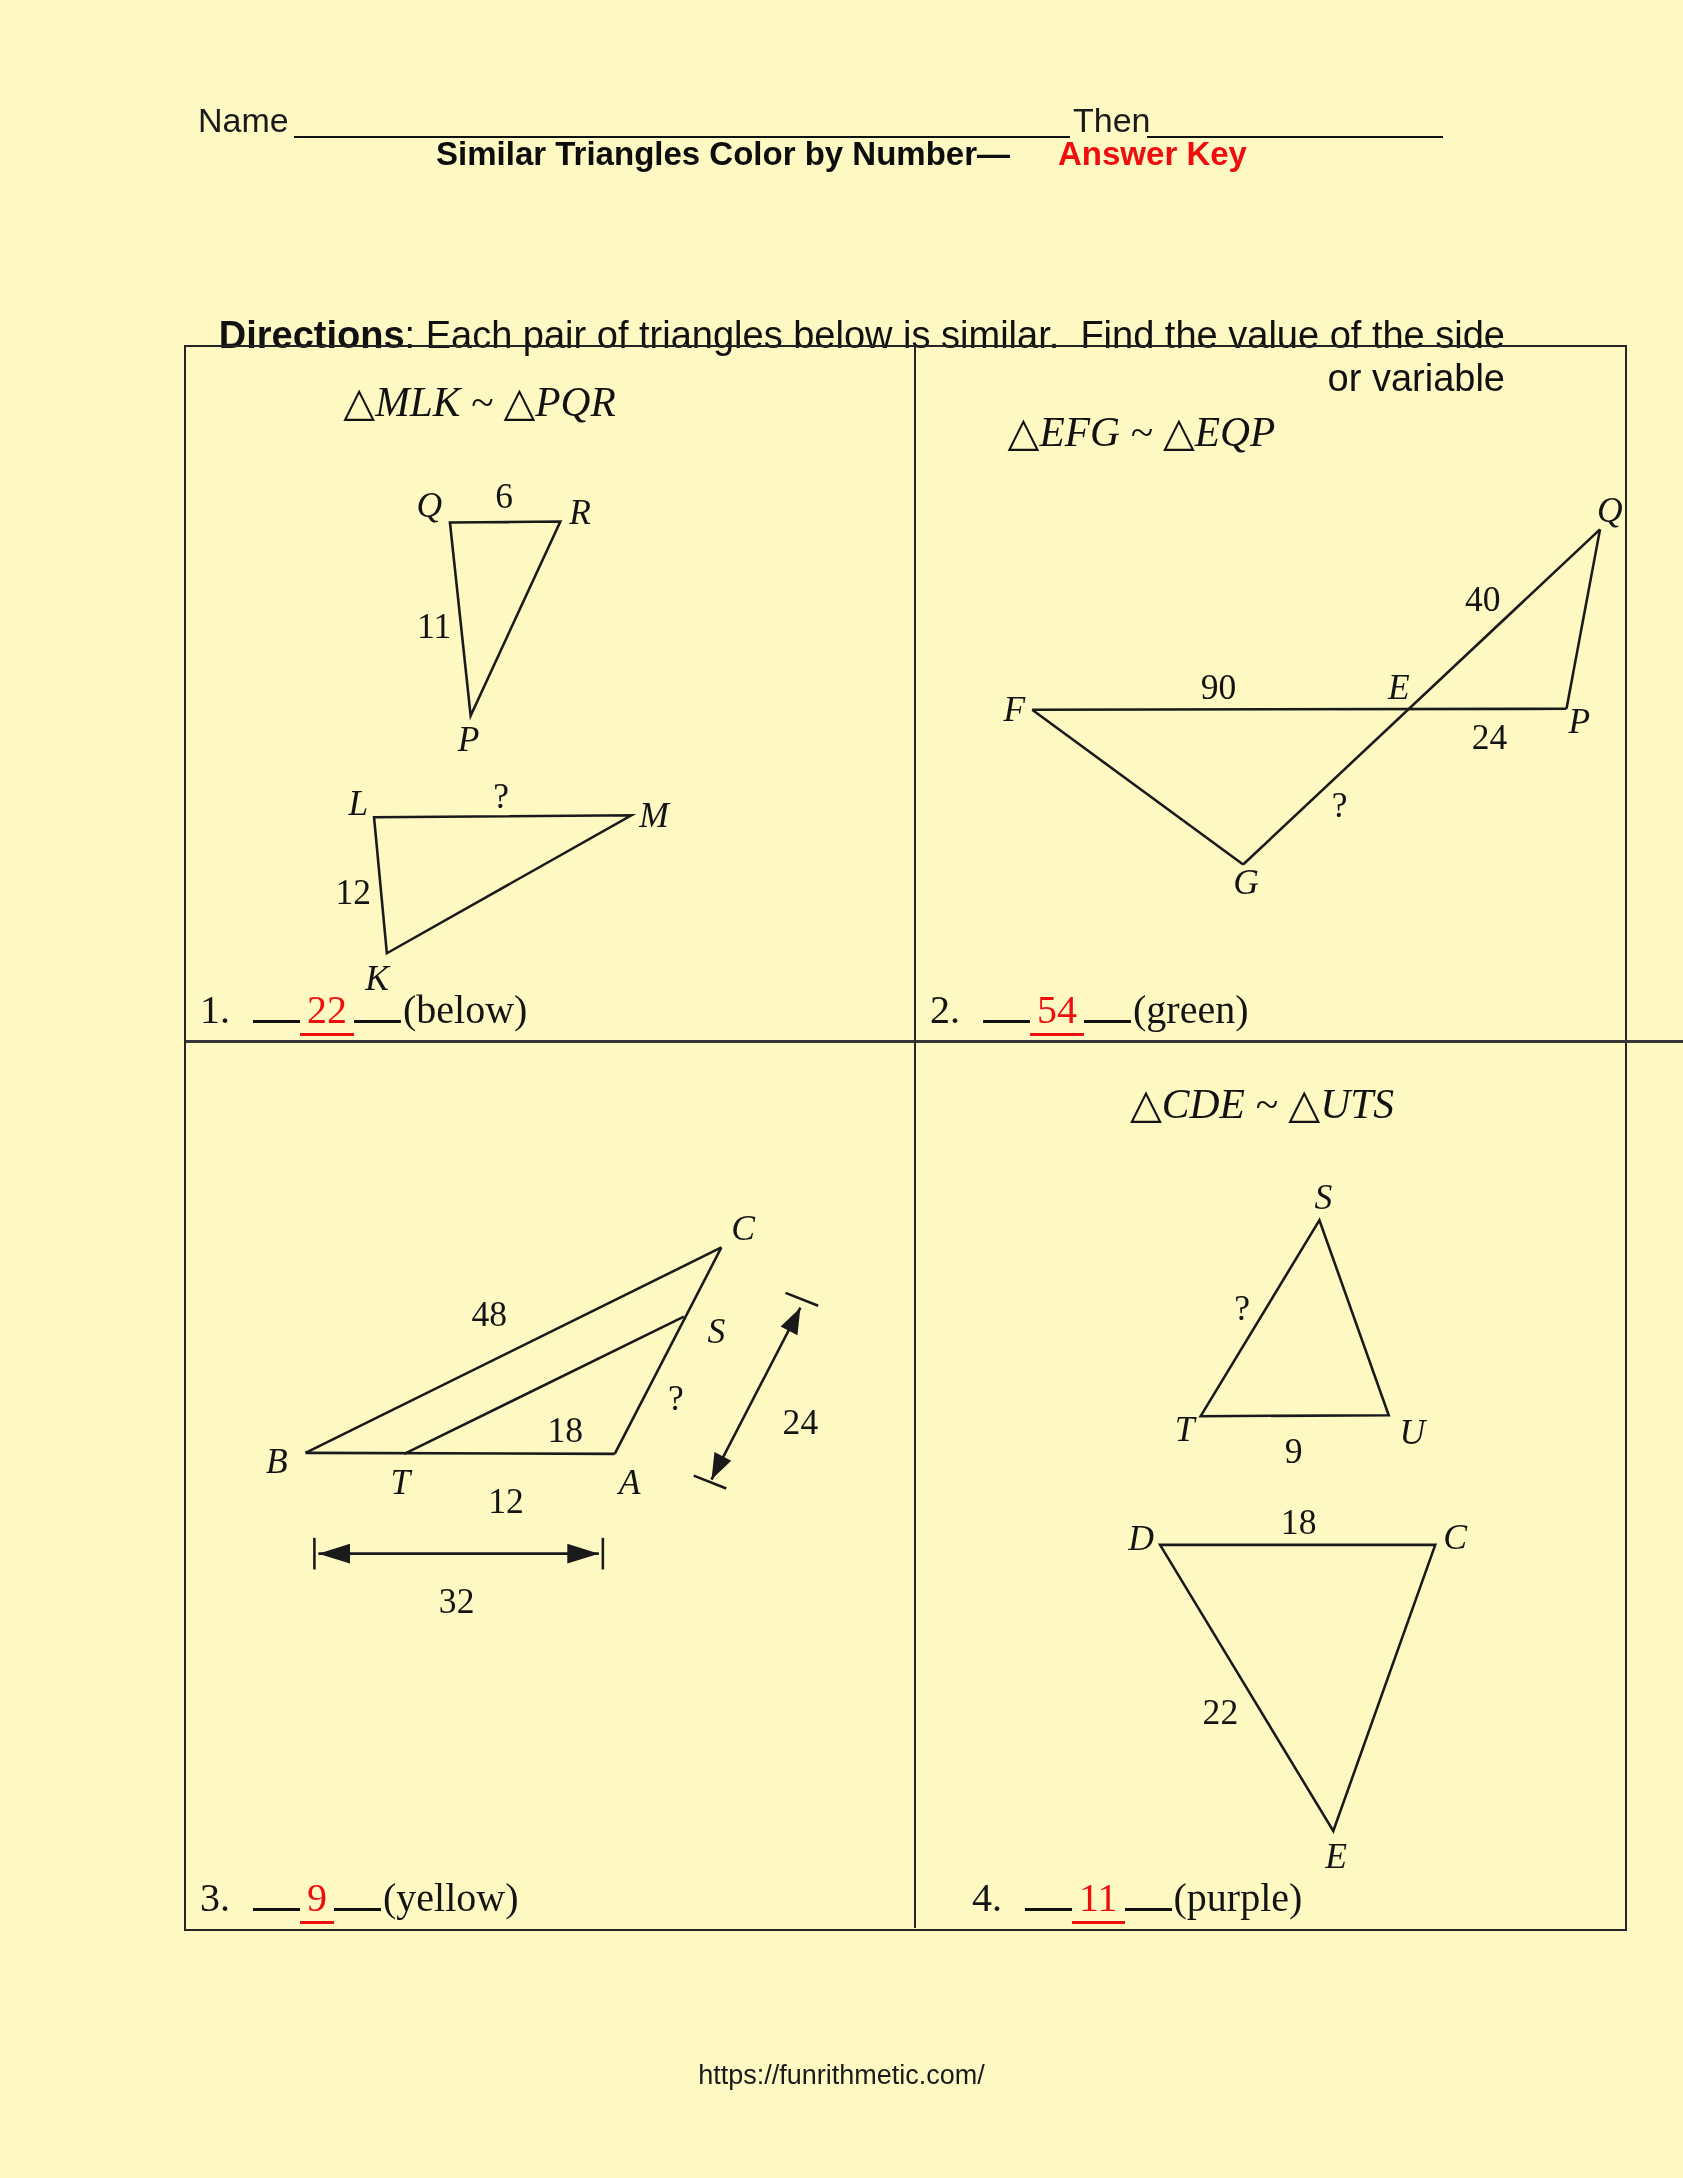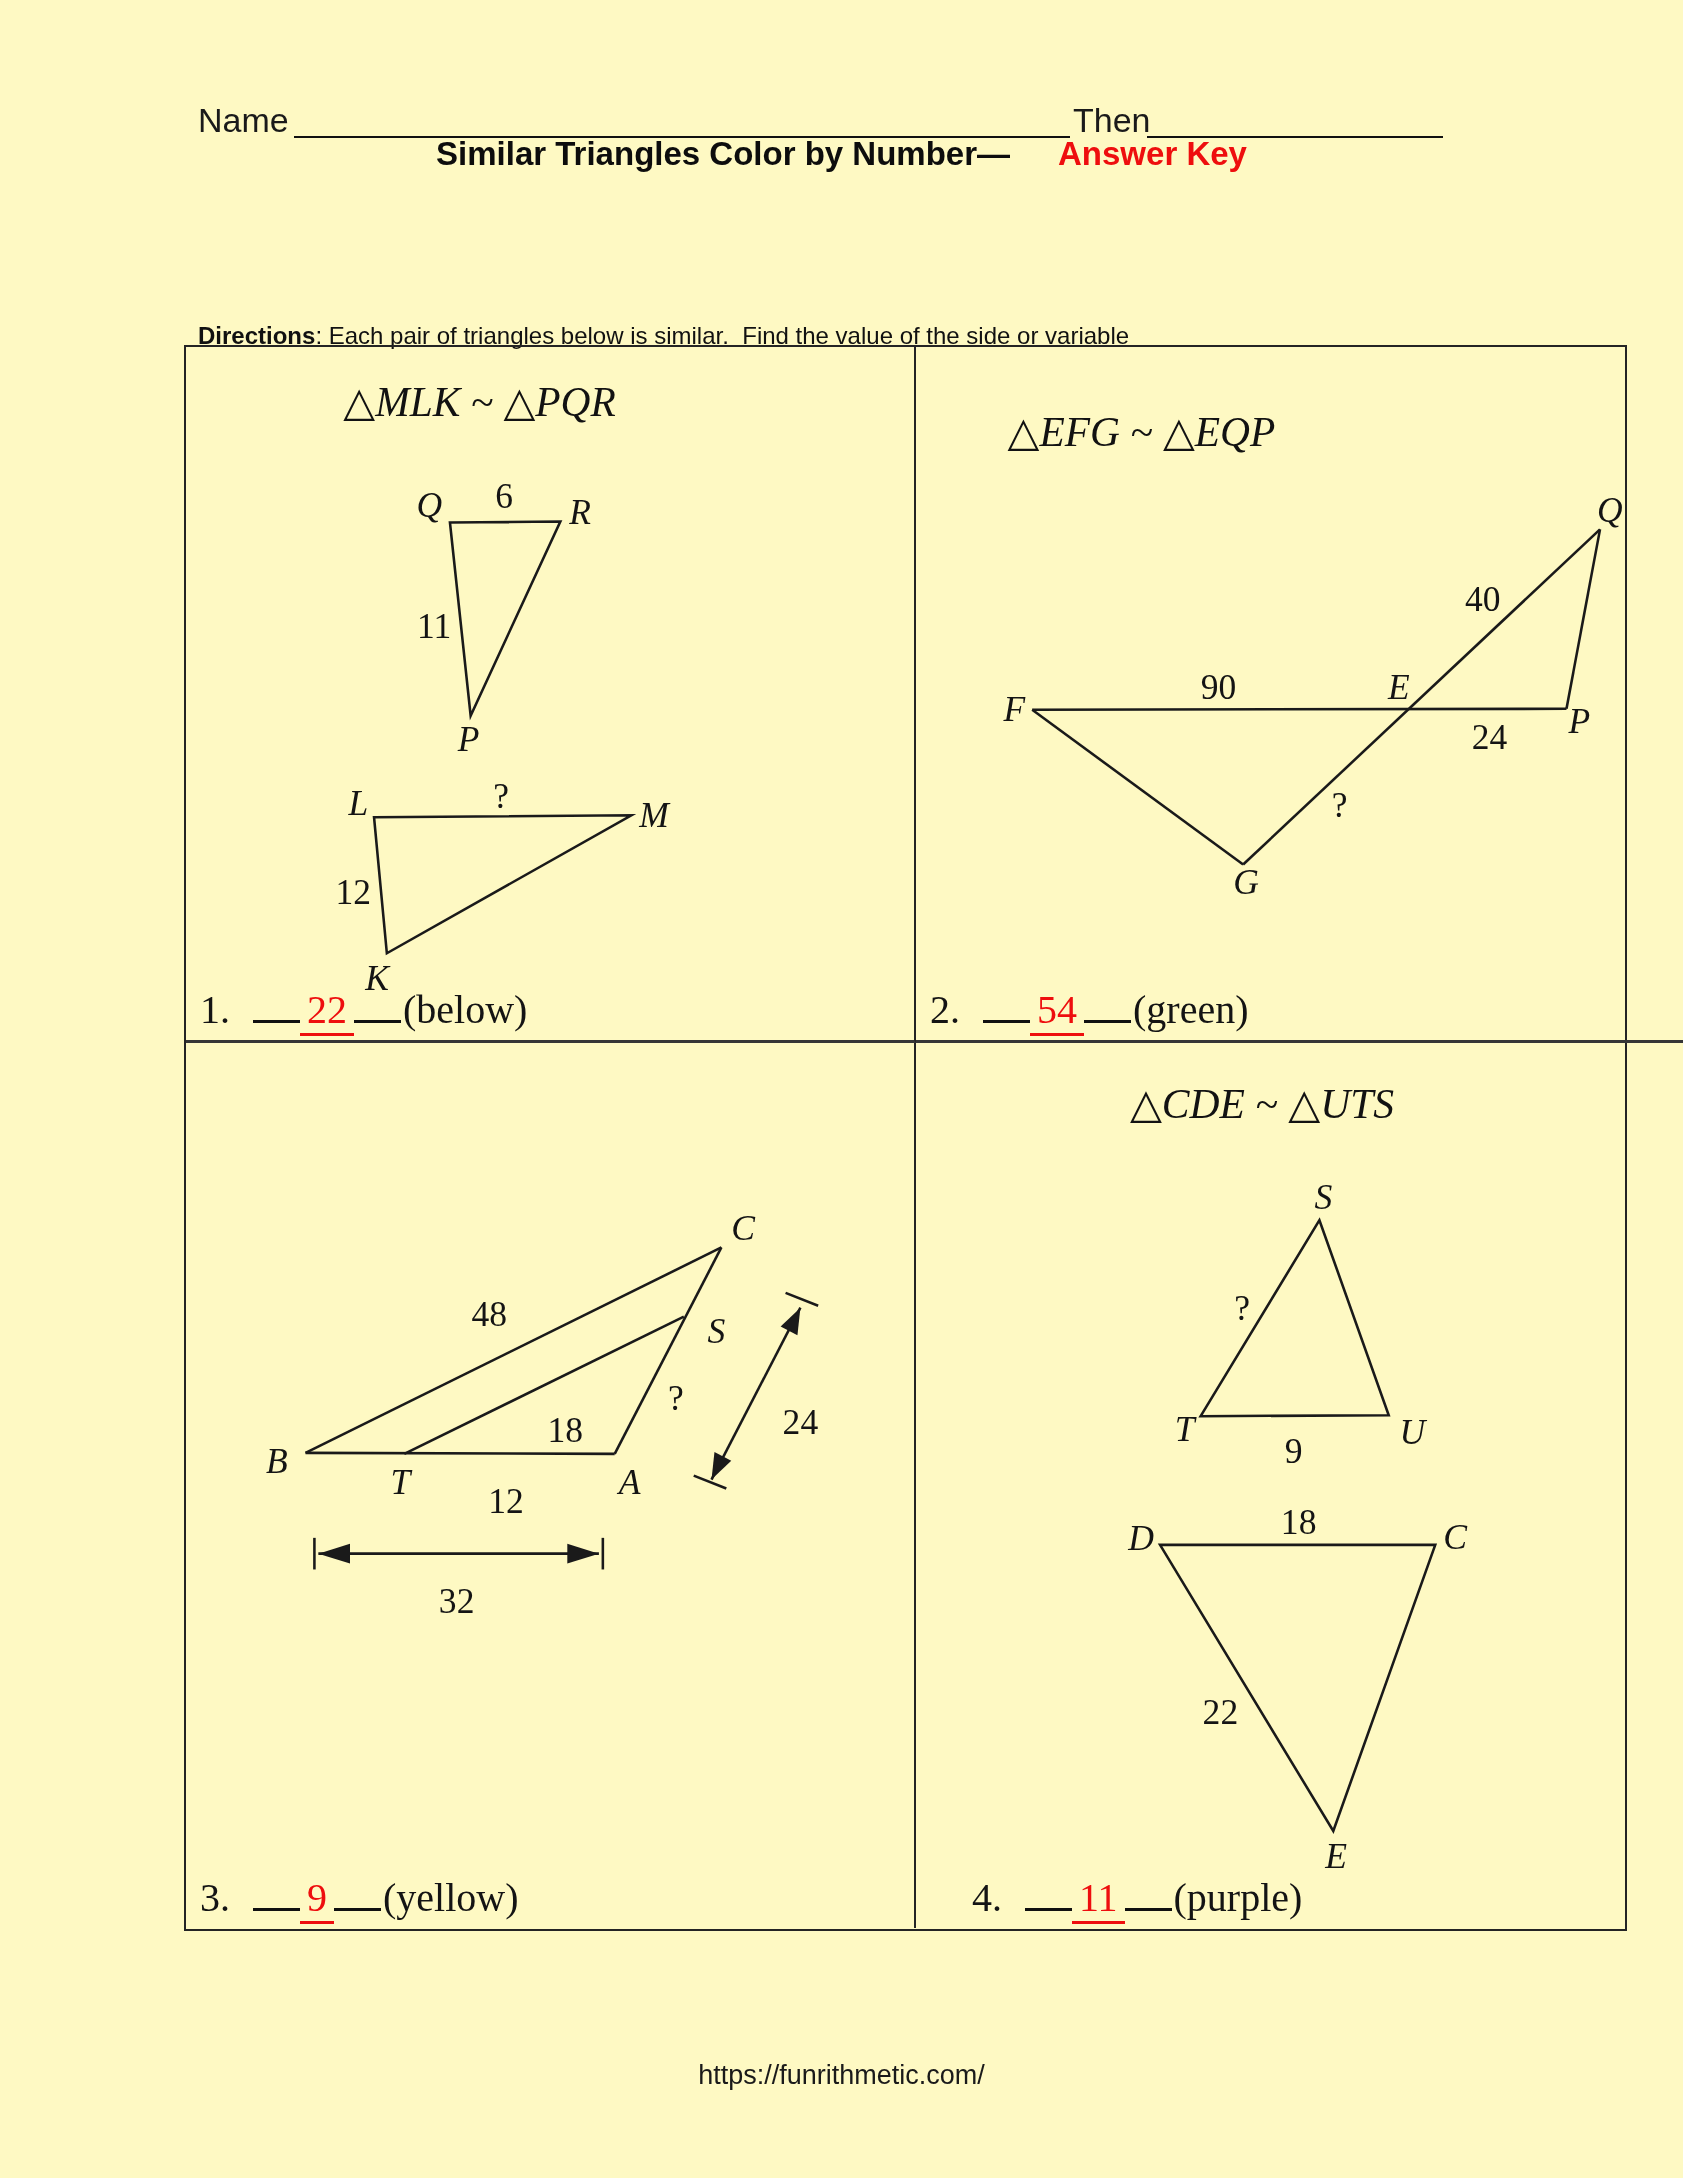--- a/index.html
+++ b/index.html
@@ -6,21 +6,21 @@
   #page{position:relative;width:1683px;height:2178px;background:#fef9c3;overflow:hidden;
         font-family:"Liberation Sans",sans-serif;color:#141414;}
   .abs{position:absolute;}
   
   .hdr-label{font-size:34px;color:#1a1a1a;}
   .hline{border-top:2.6px solid #111;height:0;}
   
   #title{left:0;top:135px;width:1683px;text-align:center;font-size:33px;font-weight:700;color:#0d0d0d;}
   #title .red{color:#ee0e0e;margin-left:48px;}
   
-  #directions{left:198px;top:228px;width:1307px;font-size:24px;line-height:43px;color:#111;white-space:pre-wrap;}
+  #directions{left:198px;top:228px;width:1307px;font-size:38px;line-height:43px;color:#111;white-space:pre-wrap;text-align:right;}
   #directions b{font-weight:700;}
   
   #grid{left:184px;top:345px;width:1443px;height:1586px;border:2.6px solid #242424;box-sizing:border-box;}
   .cell{position:absolute;box-sizing:border-box;}
   #cell1{left:0;top:0;width:730px;height:696px;border-right:2.6px solid #242424;border-bottom:3px solid #363636;}
   #cell2{left:730px;top:0;width:814px;height:696px;border-bottom:3px solid #363636;}
   #cell3{left:0;top:696px;width:730px;height:885px;border-right:2.6px solid #242424;}
   #cell4{left:772px;top:696px;width:709px;height:885px;}
   .fig{position:absolute;left:0;top:0;width:100%;height:100%;}
   .fig line,.fig polyline,.fig polygon.tri{fill:none;stroke:#1a1a1a;stroke-width:2.6;}

